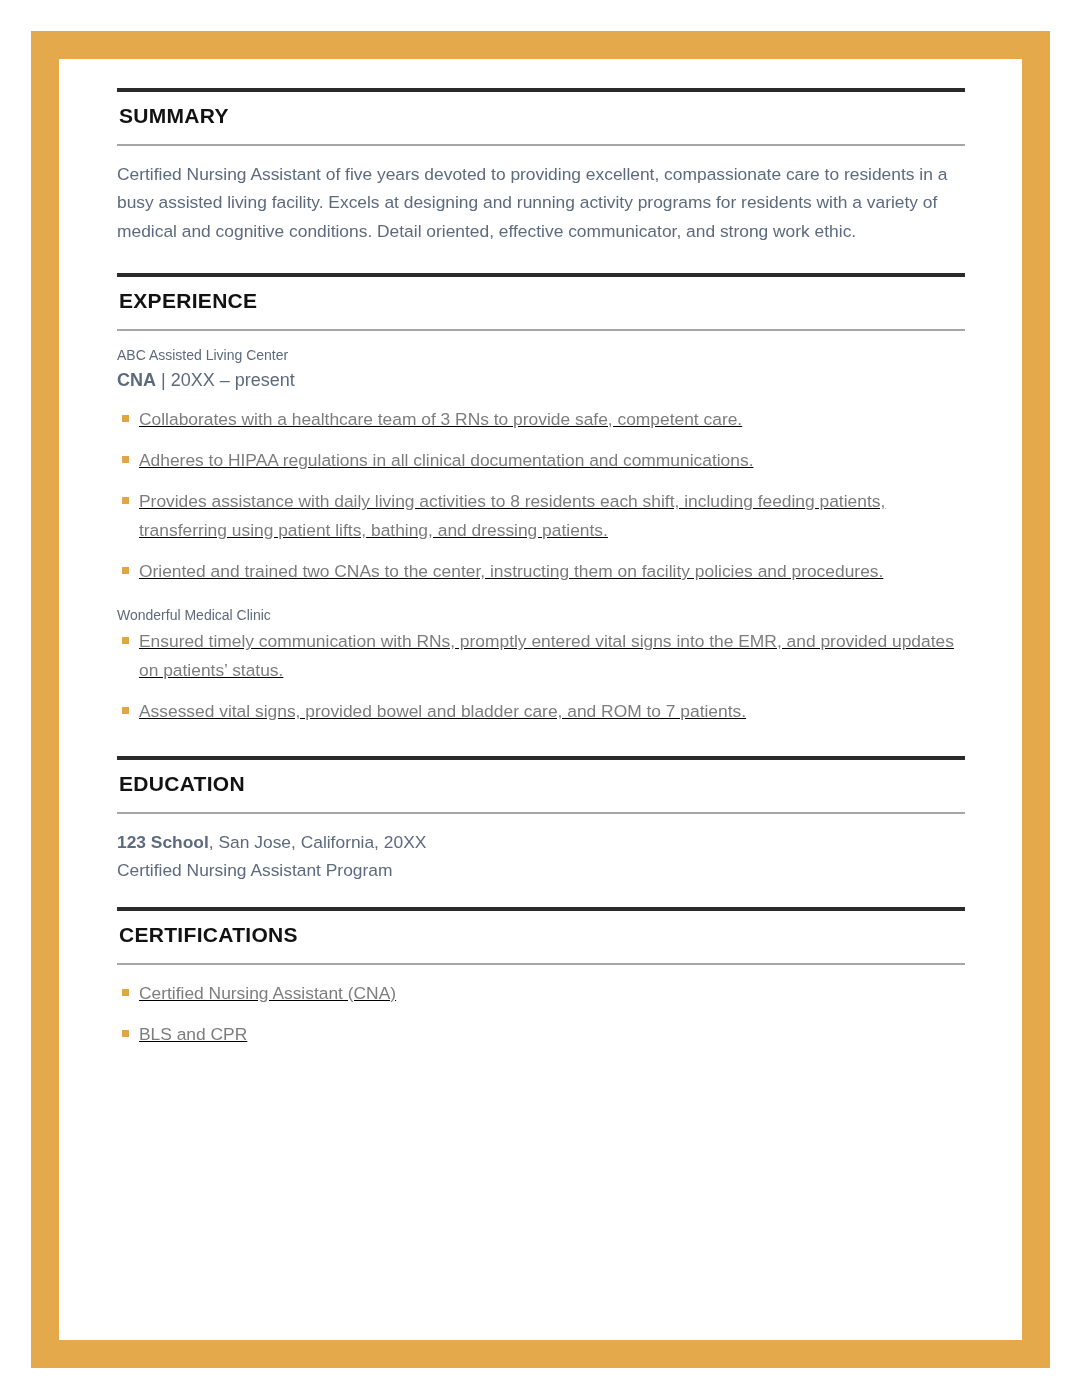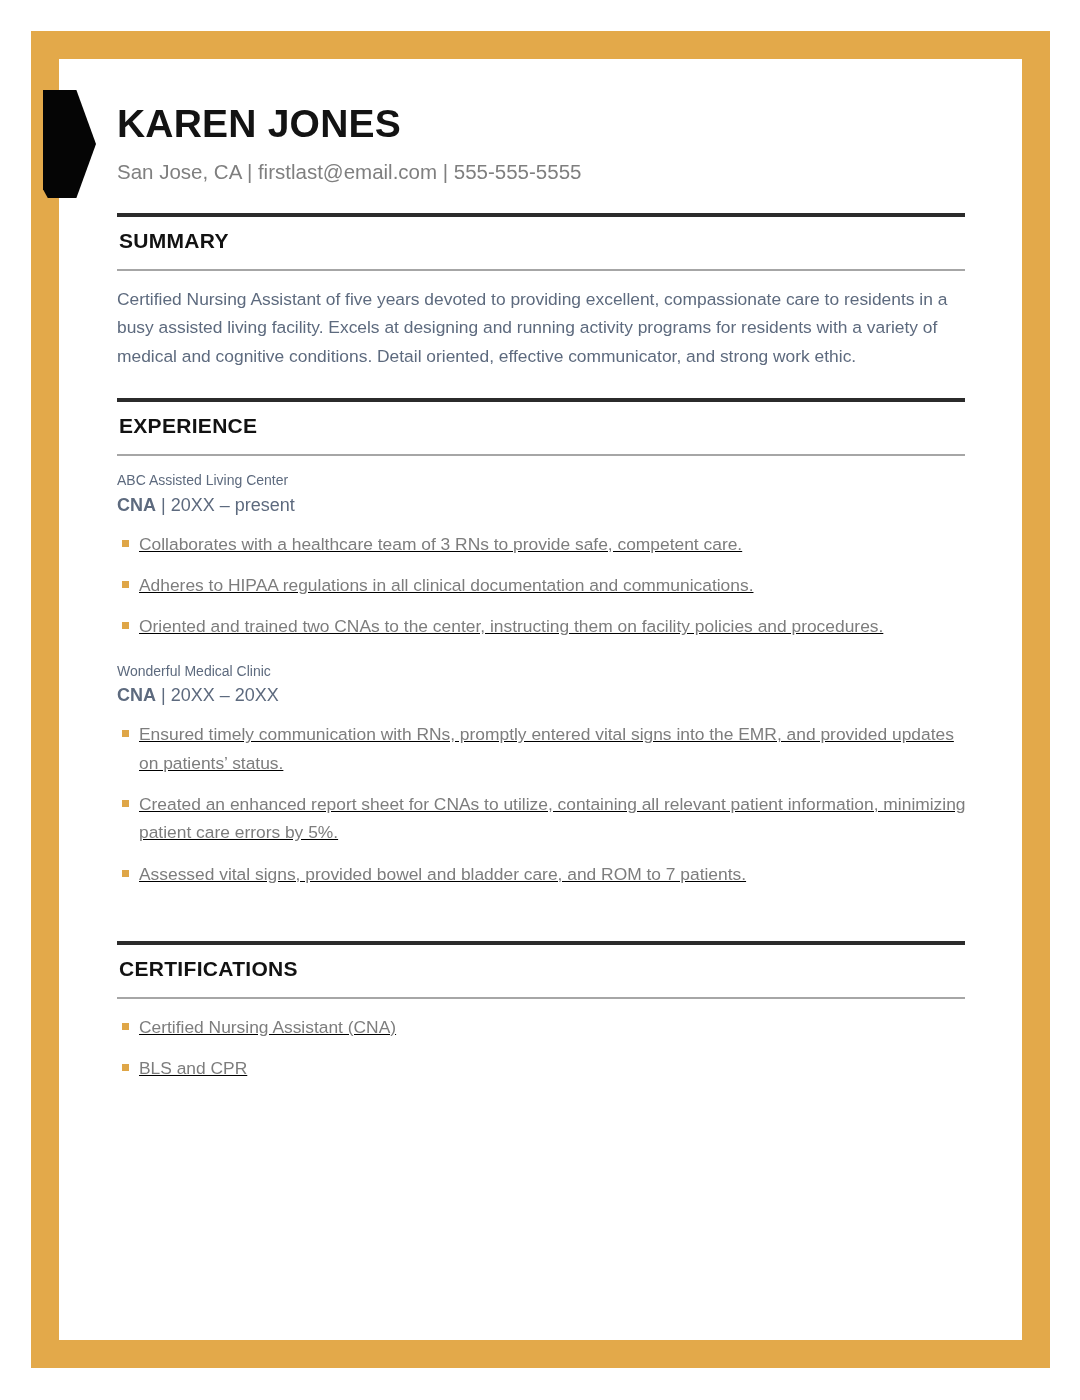--- a/index.html
+++ b/index.html
@@ -169,25 +169,20 @@
 </head>
 <body>
 
 <div class="page">
   <div class="gold-frame">
     <div class="paper"></div>
   </div>
 
   <div class="content">
 
-    <div class="header-block">
-      <div class="name-mark"></div>
-      <div class="name">KAREN JONES</div>
-      <div class="contact">San Jose, CA | firstlast@email.com | 555-555-5555</div>
-    </div>
 
     <div class="section">
       <div class="rule-top"></div>
       <div class="section-title">SUMMARY</div>
       <div class="rule-bottom"></div>
       <div class="section-body">
         <div class="summary-text">Certified Nursing Assistant of five years devoted to providing excellent, compassionate care to residents in a busy assisted living facility. Excels at designing and running activity programs for residents with a variety of medical and cognitive conditions. Detail oriented, effective communicator, and strong work ethic.</div>
       </div>
     </div>
 
@@ -198,39 +193,48 @@
       <div class="section-title">EXPERIENCE</div>
       <div class="rule-bottom"></div>
       <div class="section-body">
 
         <div class="job">
           <div class="job-company">ABC Assisted Living Center</div>
           <div class="job-meta"><b>CNA</b><span> | </span><span>20XX – present</span></div>
           <ul class="bullets">
             <li><span class="sq"></span><span>Collaborates with a healthcare team of 3 RNs to provide safe, competent care.</span></li>
             <li><span class="sq"></span><span>Adheres to HIPAA regulations in all clinical documentation and communications.</span></li>
+            <li><span class="sq"></span><span>Provides assistance with daily living activities to 8 residents each shift, including feeding patients, transferring using patient lifts, bathing, and dressing patients.</span></li>
             <li><span class="sq"></span><span>Oriented and trained two CNAs to the center, instructing them on facility policies and procedures.</span></li>
           </ul>
         </div>
 
         <div class="job">
           <div class="job-company">Wonderful Medical Clinic</div>
-          <div class="job-meta"><b>CNA</b><span> | </span><span>20XX – 20XX</span></div>
           <ul class="bullets">
             <li><span class="sq"></span><span>Ensured timely communication with RNs, promptly entered vital signs into the EMR, and provided updates on patients’ status.</span></li>
-            <li><span class="sq"></span><span>Created an enhanced report sheet for CNAs to utilize, containing all relevant patient information, minimizing patient care errors by 5%.</span></li>
+            <li><span class="sq"></span></li>
             <li><span class="sq"></span><span>Assessed vital signs, provided bowel and bladder care, and ROM to 7 patients.</span></li>
           </ul>
         </div>
 
       </div>
     </div>
 
     <div class="spacer-sm"></div>
 
+    <div class="section">
+      <div class="rule-top"></div>
+      <div class="section-title">EDUCATION</div>
+      <div class="rule-bottom"></div>
+      <div class="section-body">
+        <div class="edu-line"><b>123 School</b><span>, San Jose, California, 20XX</span></div>
+        <div class="edu-line">Certified Nursing Assistant Program</div>
+      </div>
+    </div>
 
     <div class="spacer-md"></div>
 
     <div class="section">
       <div class="rule-top"></div>
       <div class="section-title">CERTIFICATIONS</div>
       <div class="rule-bottom"></div>
       <div class="section-body">
         <ul class="bullets">
           <li><span class="sq"></span><span>Certified Nursing Assistant (CNA)</span></li>

